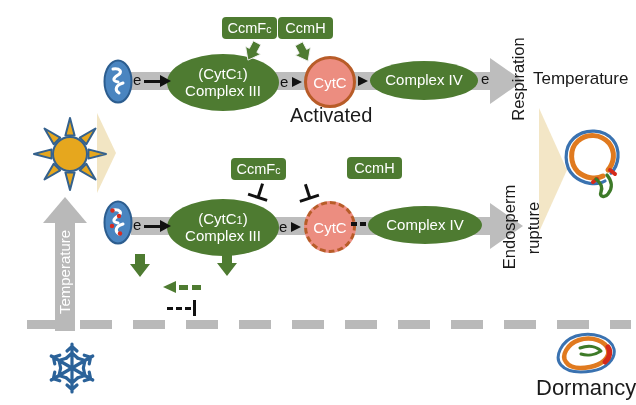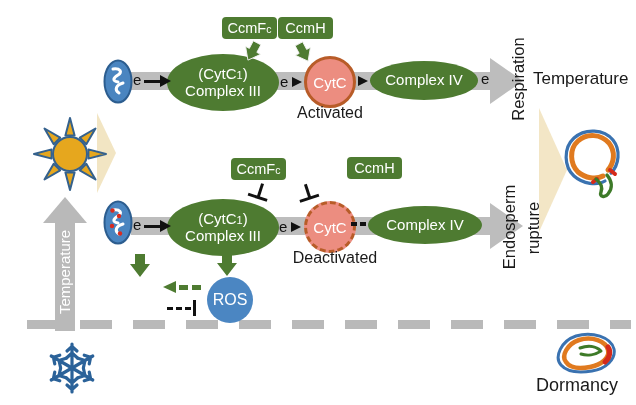--- a/index.html
+++ b/index.html
@@ -95,21 +95,21 @@
     <span><span>(CytC</span><span style="font-size:11px;">1</span><span>)</span></span>
     <span>Complex III</span>
   </div>
 
   <div class="etext" style="left:280px; top:73px;">e</div>
   <div class="tri-r" style="left:292px; top:77px;"></div>
 
   <div class="cytc" style="left:304px; top:56px;">
     <span>CytC</span>
   </div>
-  <div class="lbl" style="left:290px; top:104px; width:80px; text-align:center; font-size:16px;">Activated</div>
+  <div class="lbl" style="left:290px; top:104px; width:80px; text-align:left; font-size:20px;">Activated</div>
 
   <div class="tri-r" style="left:358px; top:76px;"></div>
 
   <div class="ellipse" style="left:370px; top:61px; width:108px; height:39px;">
     <span>Complex IV</span>
   </div>
 
   <div class="etext" style="left:481px; top:70px;">e</div>
 
   <div class="tag" style="left:222px; top:17px; width:55px;">
@@ -198,21 +198,20 @@
     <span><span>(CytC</span><span style="font-size:11px;">1</span><span>)</span></span>
     <span>Complex III</span>
   </div>
 
   <div class="etext" style="left:279px; top:218px;">e</div>
   <div class="tri-r" style="left:291px; top:222px;"></div>
 
   <div class="cytc dashed" style="left:304px; top:201px;">
     <span>CytC</span>
   </div>
-  <div class="lbl" style="left:285px; top:249px; width:100px; text-align:center; font-size:16px;">Deactivated</div>
 
   <div class="blk" style="left:351px; top:222px; width:6px; height:3.5px;"></div>
   <div class="blk" style="left:360px; top:222px; width:6px; height:3.5px;"></div>
 
   <div class="ellipse" style="left:368px; top:206px; width:114px; height:38px;">
     <span>Complex IV</span>
   </div>
 
   <div class="tag" style="left:231px; top:158px; width:55px;">
     <span>CcmF</span><span class="subc">c</span>
@@ -237,23 +236,20 @@
     <svg width="20" height="23" viewBox="0 0 20 23">
         <polygon points="5,0 15,0 15,10 20,10 10,23 0,10 5,10" fill="#4e7b31"></polygon>
       </svg>
   </div>
   <div class="lbl" style="left:217px; top:253px; z-index:4;">
     <svg width="20" height="23" viewBox="0 0 20 23">
         <polygon points="5,0 15,0 15,10 20,10 10,23 0,10 5,10" fill="#4e7b31"></polygon>
       </svg>
   </div>
 
-  <div class="circle-b" style="left:207px; top:277px;">
-    <span>ROS</span>
-  </div>
 
   <div class="gtri-l" style="left:163px; top:281px;"></div>
   <div class="gdash" style="left:179px; top:285px; width:9px; height:4.5px;"></div>
   <div class="gdash" style="left:192px; top:285px; width:9px; height:4.5px;"></div>
 
   <div class="blk" style="left:167px; top:307px; width:6px; height:2.8px;"></div>
   <div class="blk" style="left:176px; top:307px; width:6px; height:2.8px;"></div>
   <div class="blk" style="left:185px; top:307px; width:6px; height:2.8px;"></div>
   <div class="blk" style="left:193px; top:300px; width:3px; height:16px;"></div>
 
@@ -271,15 +267,15 @@
 
   <div class="lbl" style="left:554px; top:331px; z-index:3;">
     <svg width="68" height="48" viewBox="0 0 68 48">
       <path d="M7 34 C0 26 7 10 22 5 C38 0 57 6 60 18 C62 28 52 38 38 40 C25 42 13 41 7 34 Z" fill="#fff" stroke="#3a72b0" stroke-width="3"></path>
       <path d="M12 31 C7 25 13 13 25 9 C38 5 52 10 54 19 C56 27 47 34 36 36 C26 38 16 37 12 31 Z" fill="none" stroke="#e07a1f" stroke-width="4.5"></path>
       <path d="M54 16 C57 20 56 27 51 31" fill="none" stroke="#d42a1a" stroke-width="5" stroke-linecap="round"></path>
       <path d="M26 17 C34 14 42 15 47 20 M47 20 C41 24 33 25 27 23" fill="none" stroke="#3d7a28" stroke-width="3" stroke-linecap="round"></path>
     </svg>
   </div>
 
-  <div class="lbl" style="left:536px; top:375px; font-size:18px;">Dormancy</div>
+  <div class="lbl" style="left:536px; top:375px; font-size:22px;">Dormancy</div>
 
 </div>
 
 </body></html>

